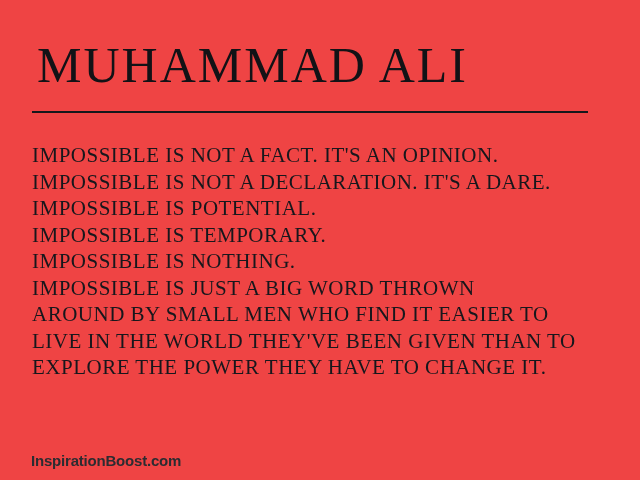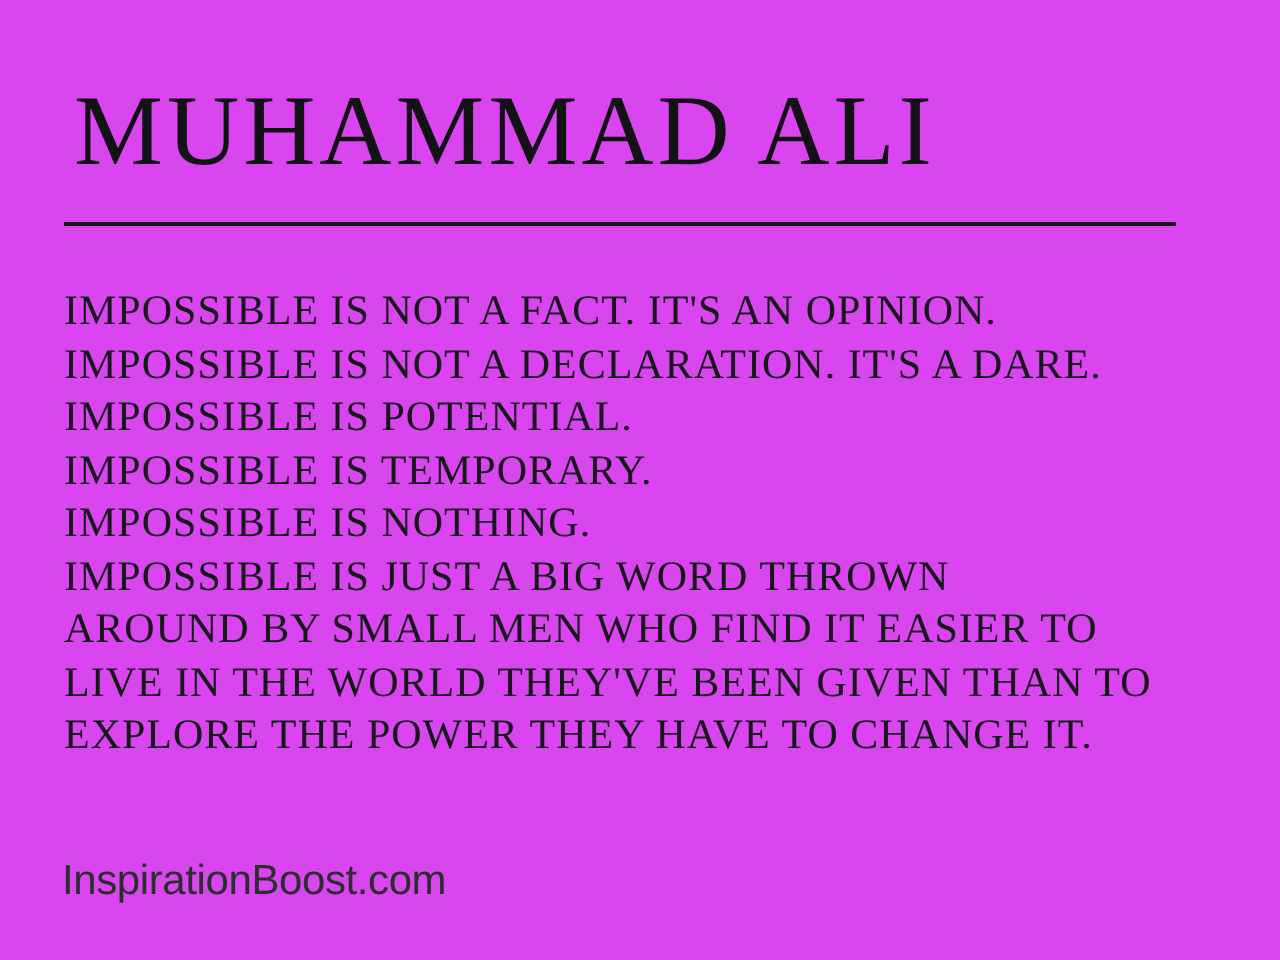--- a/index.html
+++ b/index.html
@@ -11,21 +11,21 @@
     height: 480px;
     overflow: hidden;
     font-family: "Liberation Serif", "DejaVu Serif", serif;
   }
 
   #quote-card {
     position: relative;
     box-sizing: border-box;
     width: 640px;
     height: 480px;
-    background: #d946ef;
+    background: #ef4444;
     padding: 0;
   }
 
   
   #title-block {
     position: absolute;
     left: 32px;
     top: 36px;
     width: 580px;
   }
@@ -76,24 +76,24 @@
   }
 
   #para-2 {
     margin-top: 16px;
   }
 
   
   #watermark {
     position: absolute;
     left: 31px;
-    top: 432px;
+    top: 452px;
     font-family: "Liberation Sans", "DejaVu Sans", sans-serif;
-    font-weight: 400;
-    font-size: 21px;
+    font-weight: 700;
+    font-size: 15px;
     line-height: 18px;
     letter-spacing: -0.2px;
     color: #2c2c31;
     white-space: nowrap;
   }
 </style>
 </head>
 <body>
 
 <div id="quote-card">

